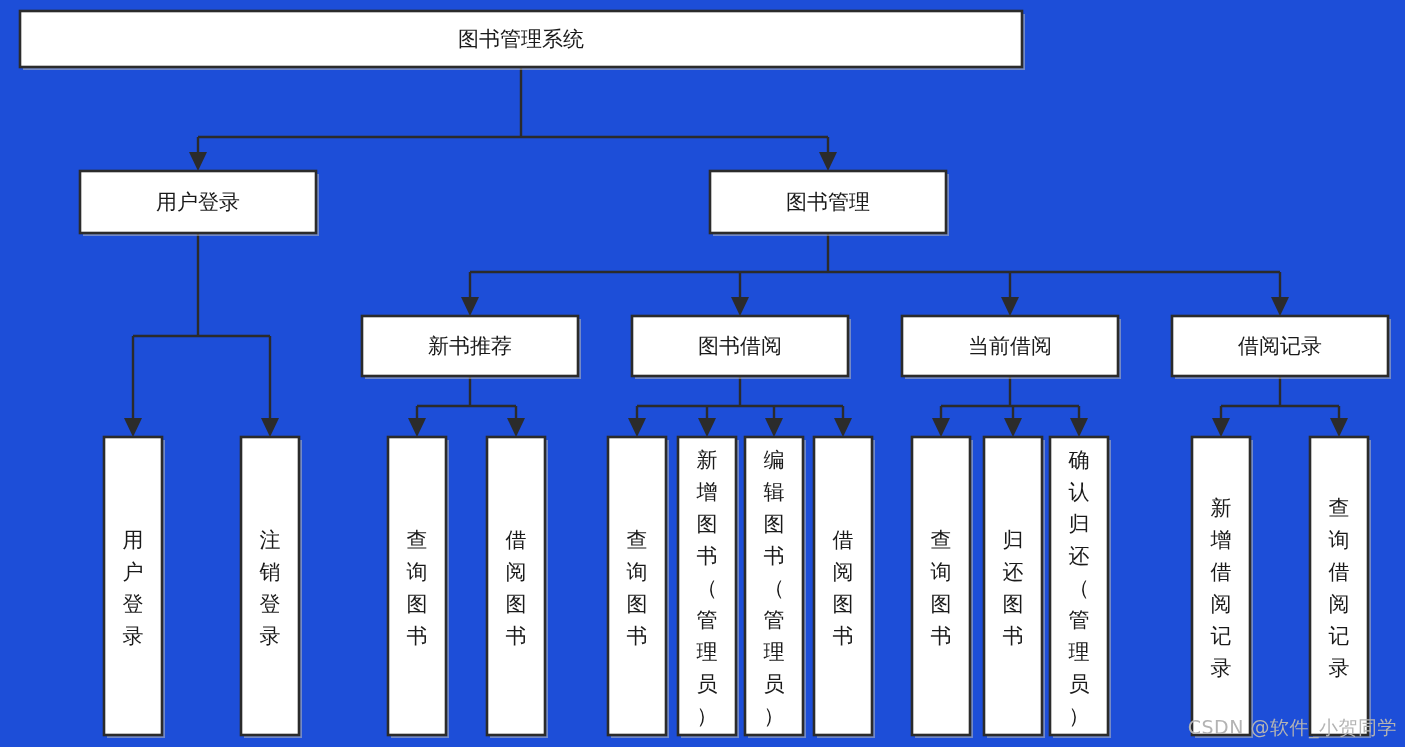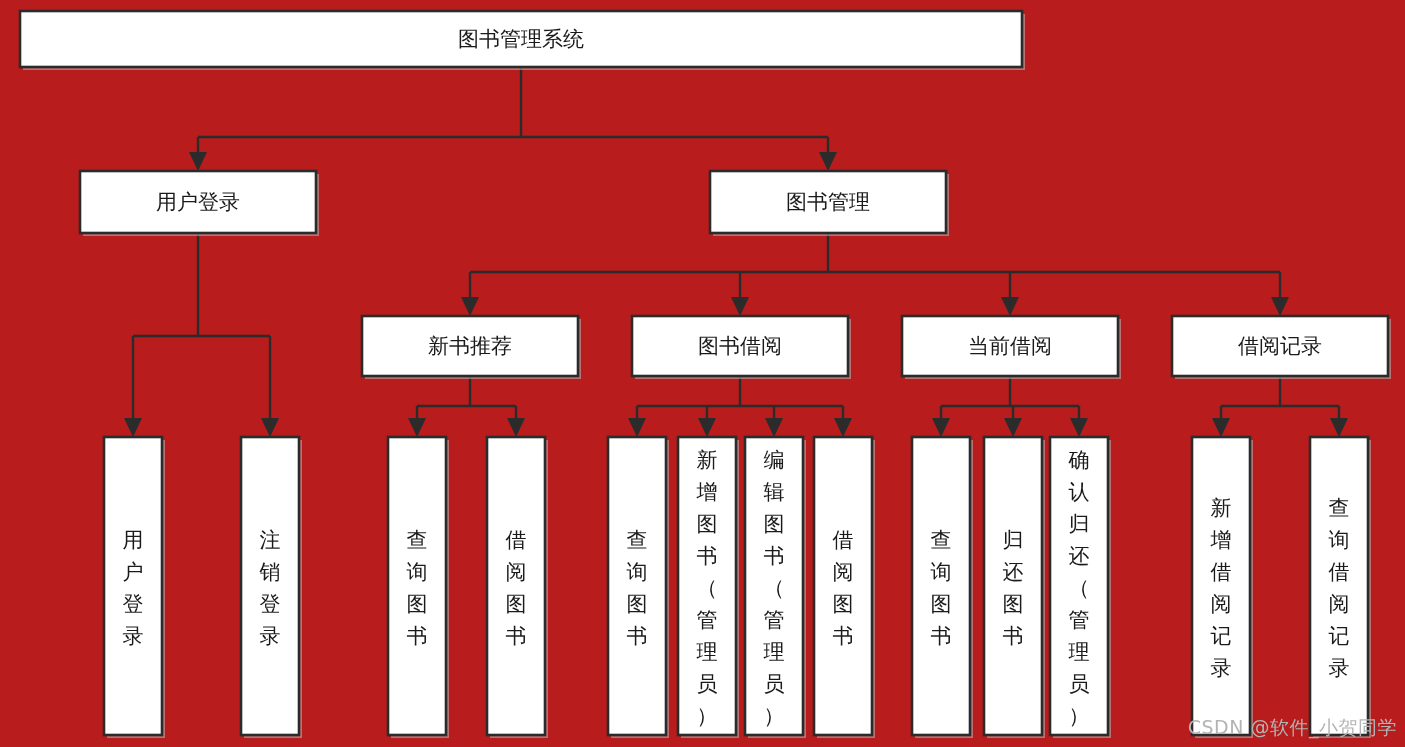--- a/index.html
+++ b/index.html
@@ -8,21 +8,21 @@
     padding: 0;
     background: #ffffff;
   }
   body {
     font-family: "DejaVu Sans", "Liberation Sans", sans-serif;
   }
   #diagram-root {
     position: relative;
     width: 1405px;
     height: 747px;
-    background: #b91c1c;
+    background: #1d4ed8;
     overflow: hidden;
   }
   svg#flow-svg {
     position: absolute;
     left: 0;
     top: 0;
     width: 1405px;
     height: 747px;
     display: block;
   }

